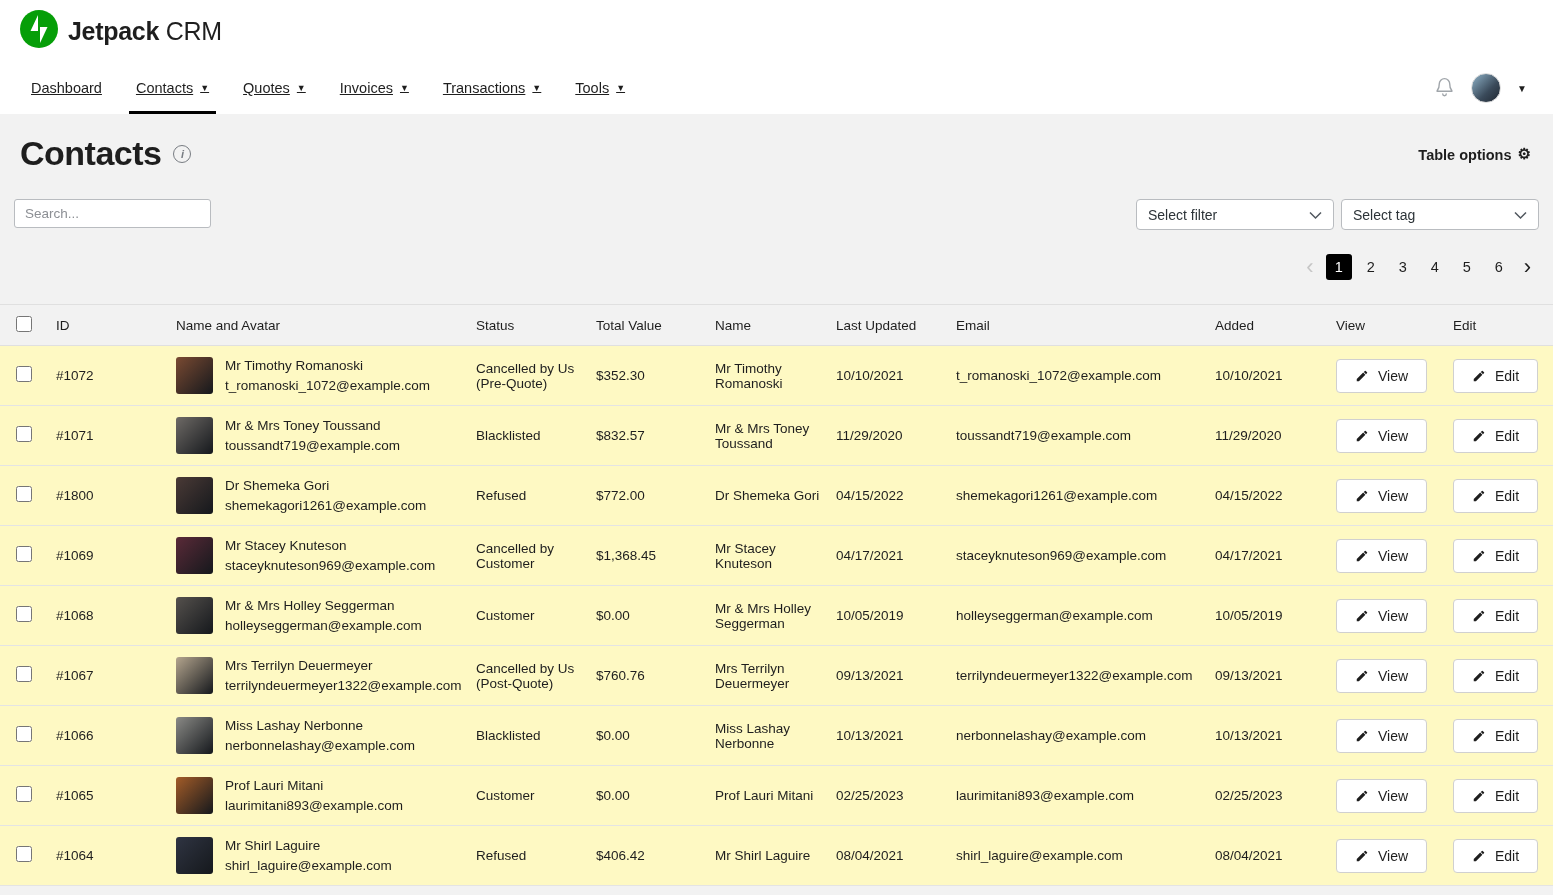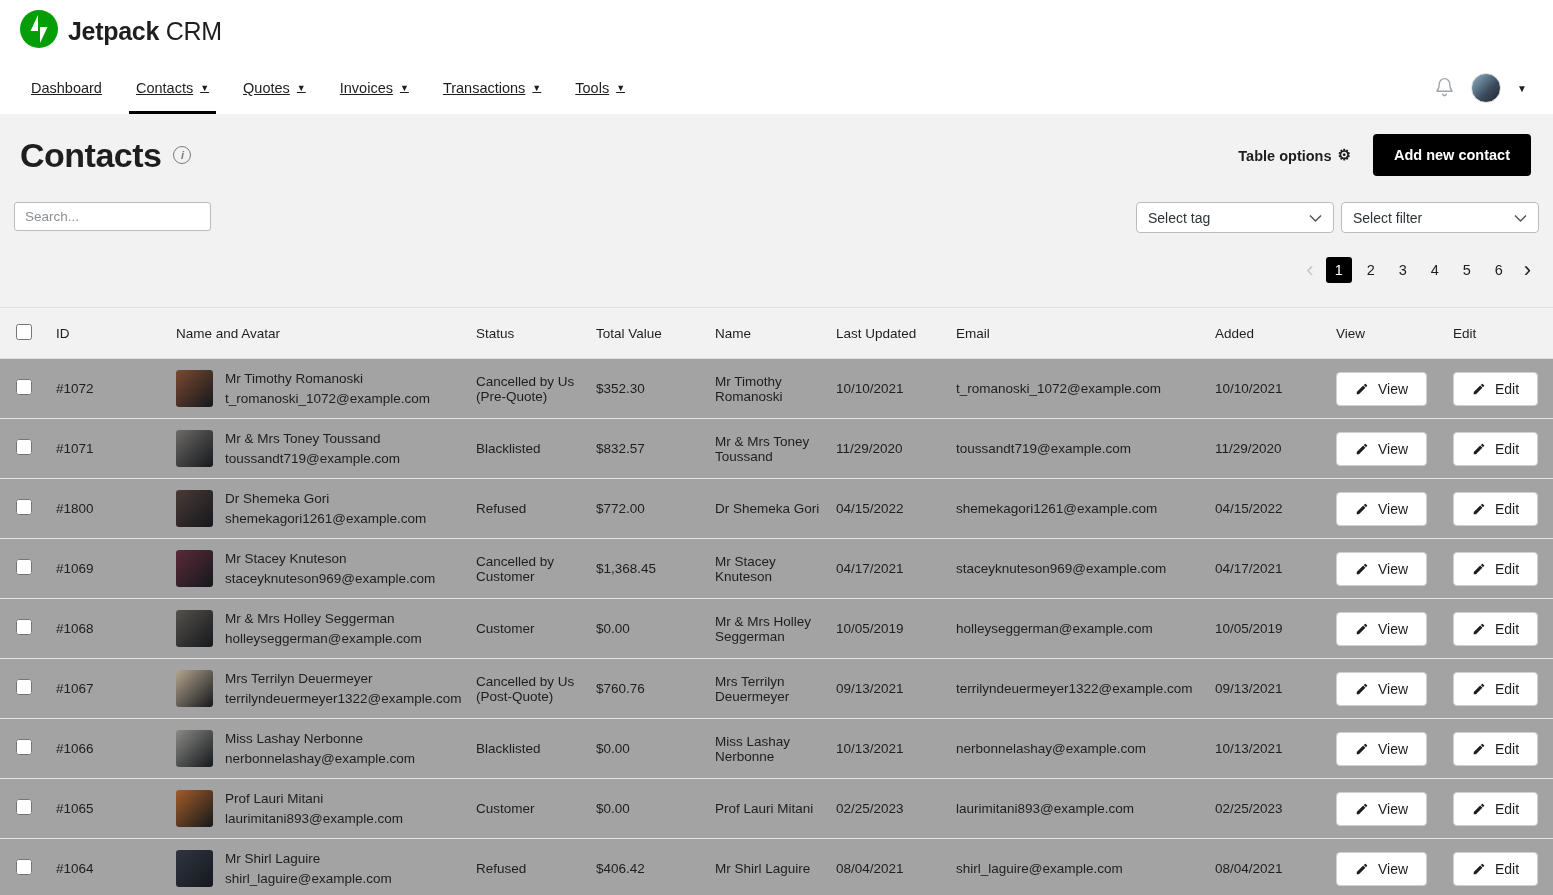--- a/index.html
+++ b/index.html
@@ -166,28 +166,28 @@
   .page-arrow.disabled { color: #c6c6c6; cursor: default; }
   
   .contacts-table { margin-top: 14px; }
   .t-row {
     display: grid;
     grid-template-columns: 40px 120px 300px 120px 119px 121px 120px 259px 121px 117px 100px;
     padding-left: 16px;
     align-items: center;
   }
   .t-head {
-    height: 52px;
+    height: 42px;
     font-size: 13.5px;
     border-top: 1px solid #e0e0e0;
     border-bottom: 1px solid #e0e0e0;
     color: #1e1e1e;
   }
   .t-body .t-row {
-    background: #a3a3a3;
+    background: #fef9c3;
     border-bottom: 1px solid #e4e4e4;
     min-height: 60px;
     font-size: 13.5px;
   }
   .cell { padding-right: 12px; }
   .cell input[type="checkbox"] {
     width: 16px; height: 16px;
     accent-color: #fff;
     border: 1px solid #b9bcc0;
   }
@@ -270,37 +270,36 @@
   <div class="page-header">
     <div class="title-wrap">
       <h1 class="page-title">Contacts</h1>
       <span class="info-icon">i</span>
     </div>
     <div class="header-actions">
       <span class="table-options">
         <span>Table options</span>
         <span class="gear">⚙</span>
       </span>
-      <button class="add-contact-btn">Add new contact</button>
     </div>
   </div>
 
   <div class="filters">
     <input class="search-input" type="text" placeholder="Search..." style="">
     <div class="select-group">
       <div class="select-box">
-        <span>Select tag</span>
+        <span>Select filter</span>
         <span>
           <svg width="13" height="9" viewBox="0 0 13 9" fill="none" stroke="#50575e" stroke-width="1.5">
               <path d="M1 1.5l5.5 5.5L12 1.5"></path>
             </svg>
         </span>
       </div>
       <div class="select-box">
-        <span>Select filter</span>
+        <span>Select tag</span>
         <span>
           <svg width="13" height="9" viewBox="0 0 13 9" fill="none" stroke="#50575e" stroke-width="1.5">
               <path d="M1 1.5l5.5 5.5L12 1.5"></path>
             </svg>
         </span>
       </div>
     </div>
   </div>
 
   <div class="pagination">

